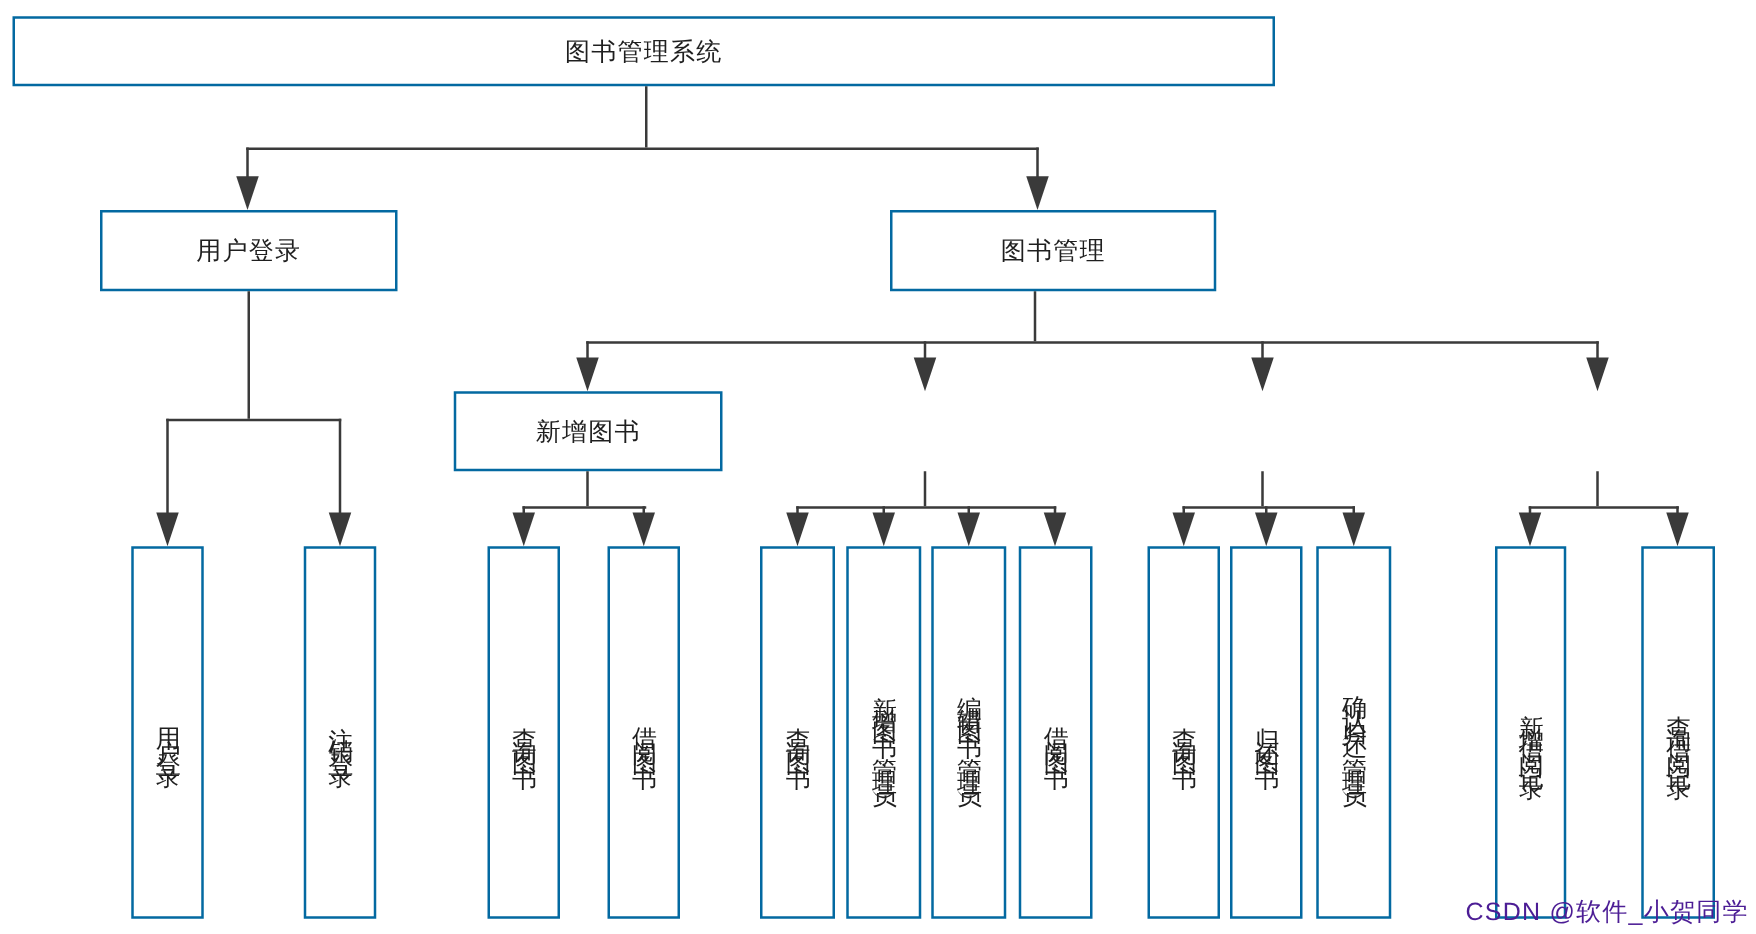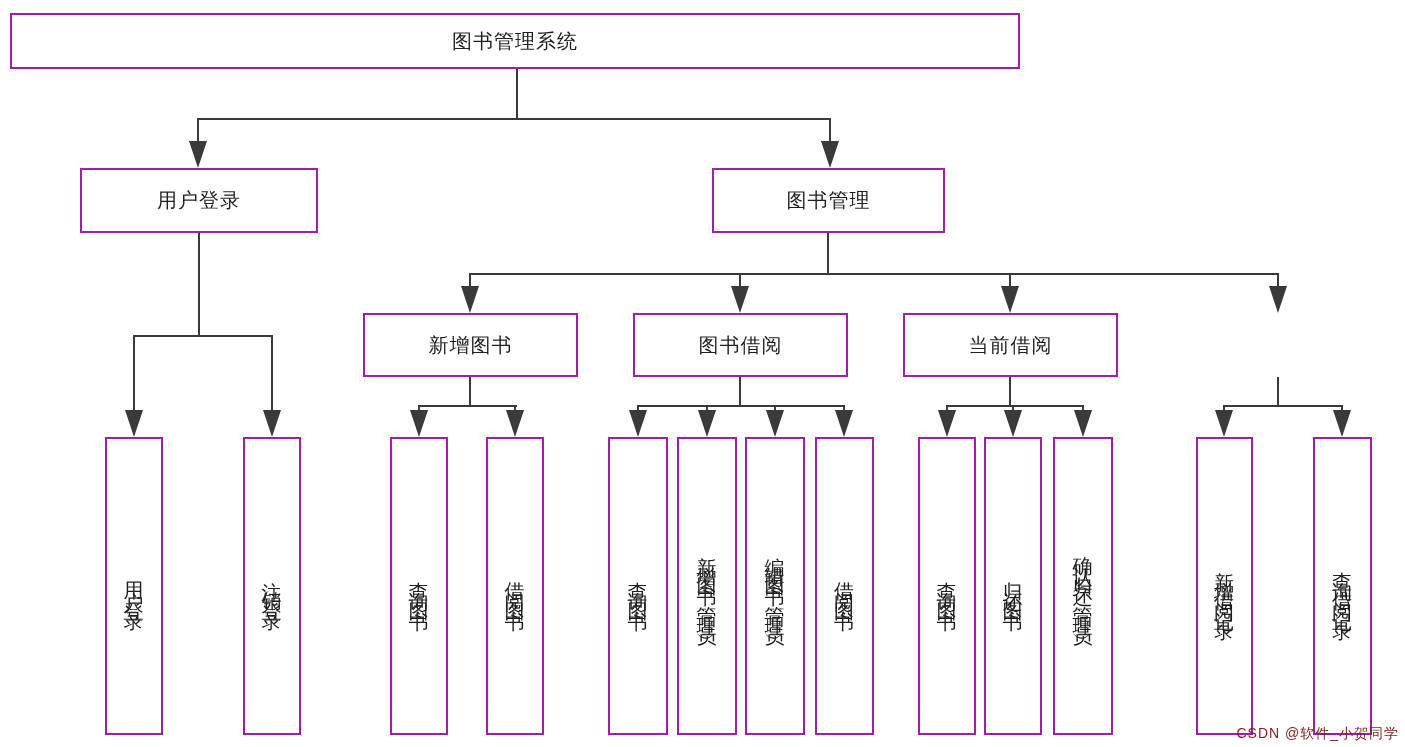--- a/index.html
+++ b/index.html
@@ -2,54 +2,52 @@
 <html><head>
 <meta charset="utf-8">
 <style>
   html,body{margin:0;padding:0;background:#ffffff;}
   body{
     font-family:"Liberation Sans","DejaVu Sans",sans-serif;
     width:1405px;height:747px;position:relative;overflow:hidden;color:#1f1f1f;
   }
   .canvas{position:absolute;left:0;top:0;width:1405px;height:747px;background:#ffffff;}
   .node{
-    position:absolute;box-sizing:border-box;border:2px solid #a21caf;background:#ffffff;
+    position:absolute;box-sizing:border-box;border:2px solid #0369a1;background:#ffffff;
     display:flex;align-items:center;justify-content:center;
     font-size:20px;color:#1f1f1f;letter-spacing:1px;white-space:nowrap;
   }
   .vnode span{
     writing-mode:vertical-rl;text-orientation:mixed;
     letter-spacing:10px;line-height:1;display:block;
   }
   .hline,.vline{position:absolute;background:#3a3a3a;}
   .hline{height:2px;}
   .vline{width:2px;}
   .arrow{
     position:absolute;width:0;height:0;
     border-left:9px solid transparent;border-right:9px solid transparent;
     border-top:27px solid #3a3a3a;
   }
   .watermark{
     position:absolute;right:6px;bottom:4px;z-index:10;
-    font-size:14px;letter-spacing:1px;color:#7f1d1d;white-space:nowrap;
+    font-size:20px;letter-spacing:1px;color:#4c1d95;white-space:nowrap;
   }
 </style>
 </head>
 <body>
 
 <div class="canvas">
 
   <div class="node" style="left:10px;top:13px;width:1010px;height:56px;">图书管理系统</div>
 
   <div class="node" style="left:80px;top:168px;width:238px;height:65px;">用户登录</div>
-  <div class="node" style="left:712px;top:168px;width:233px;height:65px;">图书管理</div>
+  <div class="node" style="left:712px;top:168px;width:261px;height:65px;">图书管理</div>
 
   <div class="node" style="left:363px;top:313px;width:215px;height:64px;">新增图书</div>
-  <div class="node" style="left:633px;top:313px;width:215px;height:64px;">图书借阅</div>
-  <div class="node" style="left:903px;top:313px;width:215px;height:64px;">当前借阅</div>
 
   <div class="node vnode" style="left:105px;top:437px;width:58px;height:298px;">
       <span>用户登录</span>
     </div>
   <div class="node vnode" style="left:243px;top:437px;width:58px;height:298px;">
       <span>注销登录</span>
     </div>
 
   <div class="node vnode" style="left:390px;top:437px;width:58px;height:298px;">
       <span>查询图书</span>

